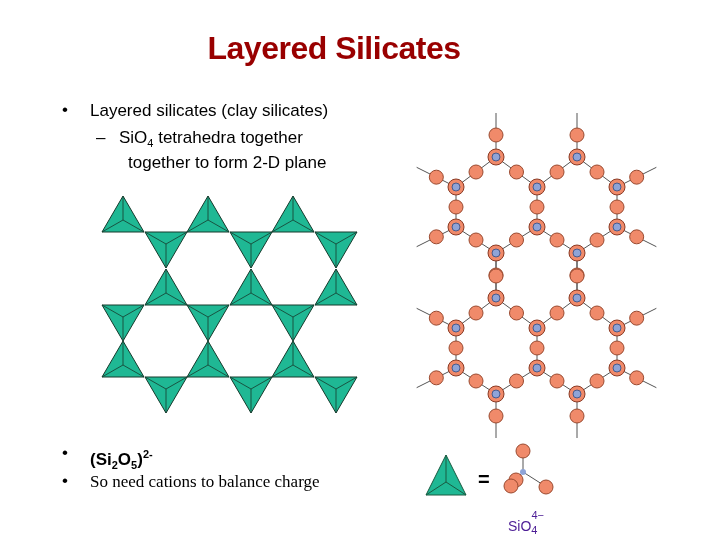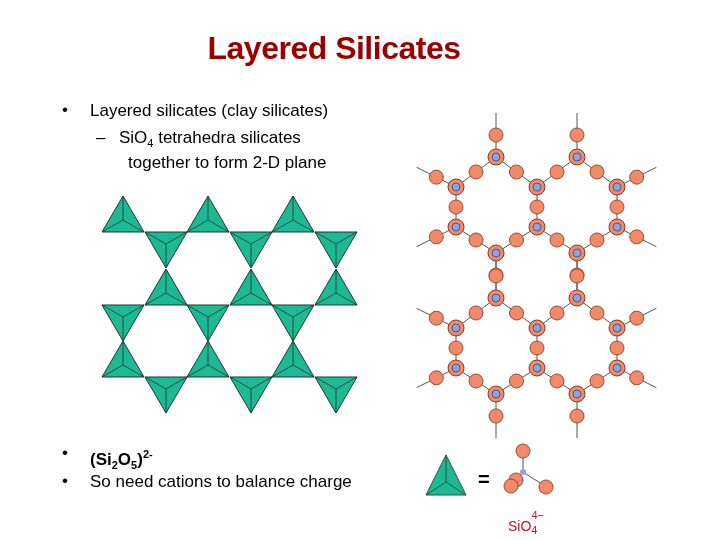--- a/index.html
+++ b/index.html
@@ -12,28 +12,28 @@
 </style>
 </head>
 <body>
 
 <div class="title">Layered Silicates</div>
 
 <span class="bul" style="top:100px;">•</span>
 <div class="txt" style="left:90px;top:100px;">Layered silicates (clay silicates)</div>
 
 <span class="txt" style="left:96px;top:127px;">–</span>
-<div class="txt" style="left:119px;top:127px;"><span>SiO</span><sub>4</sub><span> tetrahedra silicates</span></div>
+<div class="txt" style="left:119px;top:127px;"><span>SiO</span><sub>4</sub><span> tetrahedra together</span></div>
 <div class="txt" style="left:128px;top:152px;">together to form 2-D plane</div>
 
 <span class="bul" style="top:443px;">•</span>
 <div class="txt" style="left:90px;top:443px;font-weight:bold;"><span>(Si</span><sub>2</sub><span>O</span><sub>5</sub><span>)</span><sup>2-</sup></div>
 
 <span class="bul" style="top:471px;">•</span>
-<div class="txt" style="left:90px;top:471px;">So need cations to balance charge</div>
+<div class="txt" style="left:90px;top:471px;font-family:Liberation Serif, serif;">So need cations to balance charge</div>
 
 <svg class="diagram" style="left:0;top:0;" width="720" height="540" id="tetra">
     <g>
       <polygon points="123,196 102,232 144,232" fill="#1fb894" stroke="#163a2c" stroke-width="1"></polygon>
       <line x1="123" y1="220" x2="123" y2="196" stroke="#163a2c" stroke-width="0.8"></line>
       <line x1="123" y1="220" x2="102" y2="232" stroke="#163a2c" stroke-width="0.8"></line>
       <line x1="123" y1="220" x2="144" y2="232" stroke="#163a2c" stroke-width="0.8"></line>
     </g>
     <g>
       <polygon points="208,196 187,232 229,232" fill="#1fb894" stroke="#163a2c" stroke-width="1"></polygon>
@@ -268,13 +268,13 @@
 <svg class="diagram" style="left:0;top:0;" width="720" height="540">
   <line x1="523" y1="472" x2="523" y2="455" stroke="#555"></line>
   <line x1="523" y1="472" x2="545" y2="486" stroke="#555"></line>
   <line x1="523" y1="472" x2="512" y2="483" stroke="#555"></line>
   <circle cx="523" cy="451" r="7" fill="#f08a6a" stroke="#9a4a30"></circle>
   <circle cx="516" cy="480" r="7" fill="#f08a6a" stroke="#9a4a30"></circle>
   <circle cx="511" cy="486" r="7" fill="#f08a6a" stroke="#9a4a30"></circle>
   <circle cx="546" cy="487" r="7" fill="#f08a6a" stroke="#9a4a30"></circle>
   <circle cx="523" cy="472" r="3" fill="#8ea4d8"></circle>
 </svg>
-<div class="txt" style="left:508px;top:510px;font-size:14px;color:#b91c1c;"><span>SiO</span><sub>4</sub><sup style="position:relative;top:-6px;left:-6px;">4−</sup></div>
+<div class="txt" style="left:508px;top:510px;font-size:14px;color:#4c1d95;"><span>SiO</span><sub>4</sub><sup style="position:relative;top:-6px;left:-6px;">4−</sup></div>
 
 </body></html>

